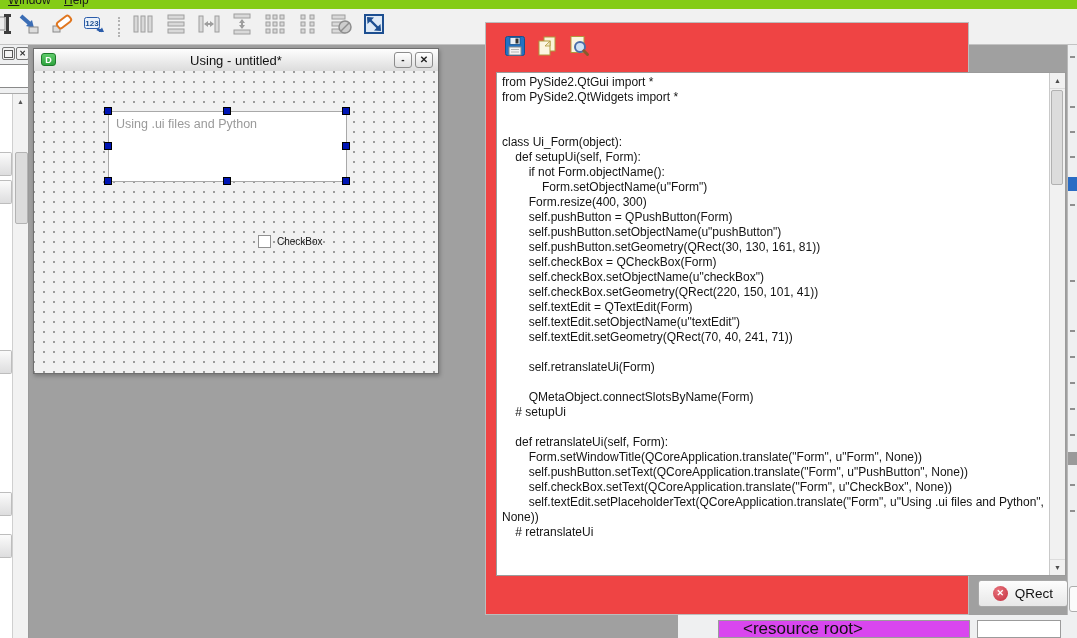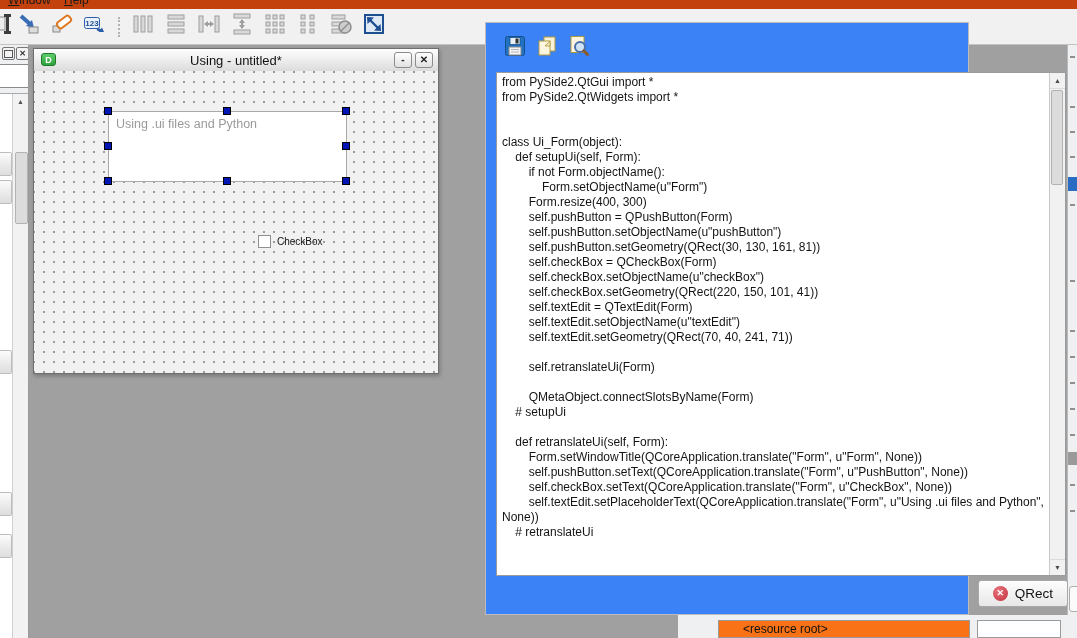--- a/index.html
+++ b/index.html
@@ -3,21 +3,21 @@
 <meta charset="utf-8">
 <style>
   html,body{margin:0;padding:0;}
   body{
     width:1077px;height:638px;position:relative;overflow:hidden;
     background:#a0a0a0;
     font-family:"Liberation Sans",sans-serif;
     -webkit-font-smoothing:antialiased;
   }
   
-  .menubar{position:absolute;left:0;top:0;width:100%;height:9px;background:#c2410c;overflow:hidden;z-index:7;}
+  .menubar{position:absolute;left:0;top:0;width:100%;height:9px;background:#84cc16;overflow:hidden;z-index:7;}
   .menu-item{position:absolute;top:-7px;font-size:12px;color:#1a1a1a;}
   .menu-item::first-letter{text-decoration:underline;}
   .menu-window{left:8px;}
   .menu-help{left:64px;}
   
   .toolbar{position:absolute;left:0;top:9px;width:100%;height:35px;background:#f1f1f1;border-bottom:1px solid #c3c3c3;z-index:6;padding-left:15px;}
   .tb-btn{position:absolute;top:4px;width:26px;height:26px;display:flex;align-items:center;justify-content:center;}
   .tb-sep{position:absolute;top:8px;left:118px;height:20px;width:0;border-left:2px dotted #b3b3b3;}
   
   .mdi{position:absolute;left:29px;top:44px;width:1048px;height:594px;background:#a0a0a0;z-index:1;}
@@ -45,42 +45,42 @@
   .qtextedit{position:absolute;left:74px;top:40px;width:239px;height:71px;background:#fff;border:1px solid #a9a9a9;box-sizing:border-box;}
   .te-placeholder{display:block;padding:5px 7px;font-size:12.5px;color:#9a9a9a;}
   .handle{position:absolute;width:8px;height:8px;background:#0015b4;border:1px solid #000;box-sizing:border-box;}
   .h1{left:70px;top:36px;} .h2{left:189px;top:36px;} .h3{left:308px;top:36px;}
   .h4{left:70px;top:71px;} .h5{left:308px;top:71px;}
   .h6{left:70px;top:106px;} .h7{left:189px;top:106px;} .h8{left:308px;top:106px;}
   .qpushbutton{position:absolute;left:34px;top:130px;width:159px;height:79px;background:linear-gradient(#fefefe,#ebebeb);border:1px solid #b4b4b4;border-radius:2px;display:flex;align-items:center;justify-content:center;font-size:12.5px;color:#111;box-sizing:border-box;}
   .qcheckbox{position:absolute;left:224px;top:150px;width:101px;height:41px;display:flex;align-items:center;font-size:10px;color:#111;}
   .cb-box{width:13px;height:13px;background:#fff;border:1px solid #8f8f8f;margin-right:6px;box-sizing:border-box;}
   
-  .code-dialog{position:absolute;left:485px;top:22px;width:484px;height:593px;background:#3b82f6;border:1px solid #bcbcbc;box-sizing:border-box;z-index:6;}
+  .code-dialog{position:absolute;left:485px;top:22px;width:484px;height:593px;background:#ef4444;border:1px solid #bcbcbc;box-sizing:border-box;z-index:6;}
   .dlg-btn{position:absolute;top:11px;width:28px;height:28px;display:flex;align-items:center;justify-content:center;}
   .dlg-save{left:15px;} .dlg-copy{left:47px;} .dlg-find{left:79px;}
   .code-area{position:absolute;left:10px;top:49px;width:570px;height:504px;background:#fff;border:1px solid #9b9b9b;box-sizing:border-box;}
   .code-text{position:absolute;left:0;top:0;right:16px;bottom:0;padding:2px 2px 2px 5px;font-size:12px;line-height:15px;color:#141414;white-space:pre-wrap;overflow:hidden;}
   .vscroll{position:absolute;right:0;top:0;bottom:0;width:16px;background:#f1f1f1;border-left:1px solid #c9c9c9;box-sizing:border-box;}
   .sb-btn{position:absolute;left:0;width:15px;height:15px;font-size:7px;line-height:15px;text-align:center;color:#4d4d4d;}
   .sb-up{top:0;border-bottom:1px solid #dcdcdc;}
   .sb-down{bottom:0;border-top:1px solid #dcdcdc;}
   .sb-thumb{position:absolute;left:1px;top:17px;width:12px;height:95px;background:#dcdcdc;border:1px solid #b1b1b1;border-radius:2px;box-sizing:border-box;}
   .close-btn{position:absolute;left:492px;top:557px;width:90px;height:27px;display:flex;align-items:center;justify-content:center;gap:7px;background:linear-gradient(#fdfdfd,#e7e7e7);border:1px solid #a8a8a8;border-radius:3px;font-size:13.5px;color:#111;box-sizing:border-box;}
   .close-ico{width:15px;height:15px;border-radius:50%;background:radial-gradient(circle at 35% 30%,#e8727c,#c42f3e);display:flex;align-items:center;justify-content:center;flex:0 0 auto;}
   .close-ico span{color:#fff;font-size:9px;font-weight:bold;line-height:1;}
   
   .right-sliver{position:absolute;left:1067px;top:44px;width:10px;height:594px;background:#eff0f1;border-left:1px solid #b9b9b9;box-sizing:border-box;z-index:2;overflow:hidden;}
   .dash{position:absolute;left:2px;width:5px;height:2px;background:#8f8f8f;}
   .sel-row{position:absolute;left:0;right:0;top:133px;height:14px;background:#2a6cc4;}
   .gray-row{position:absolute;left:0;right:0;top:408px;height:13px;background:#9a9a9a;}
   .corner-frag{position:absolute;left:1px;top:542px;width:10px;height:26px;background:#fbfbfb;border:1px solid #adadad;border-radius:3px 0 0 3px;box-sizing:border-box;}
   
   .bottom-dock{position:absolute;left:678px;top:615px;width:399px;height:23px;background:#eff0f1;z-index:5;}
-  .res-panel{position:absolute;left:40px;top:5px;width:252px;height:18px;background:#f97316;border:1px solid #9b9b9b;box-sizing:border-box;font-size:12px;line-height:16px;color:#111;padding-left:24px;overflow:hidden;}
+  .res-panel{position:absolute;left:40px;top:5px;width:252px;height:18px;background:#d946ef;border:1px solid #9b9b9b;box-sizing:border-box;font-size:17px;line-height:16px;color:#111;padding-left:24px;overflow:hidden;}
   .res-panel2{position:absolute;left:299px;top:5px;width:84px;height:18px;background:#fff;border:1px solid #9b9b9b;box-sizing:border-box;}
 </style>
 </head>
 <body>
 
 <div class="menubar">
   <span class="menu-item menu-window">Window</span>
   <span class="menu-item menu-help">Help</span>
 </div>
 

